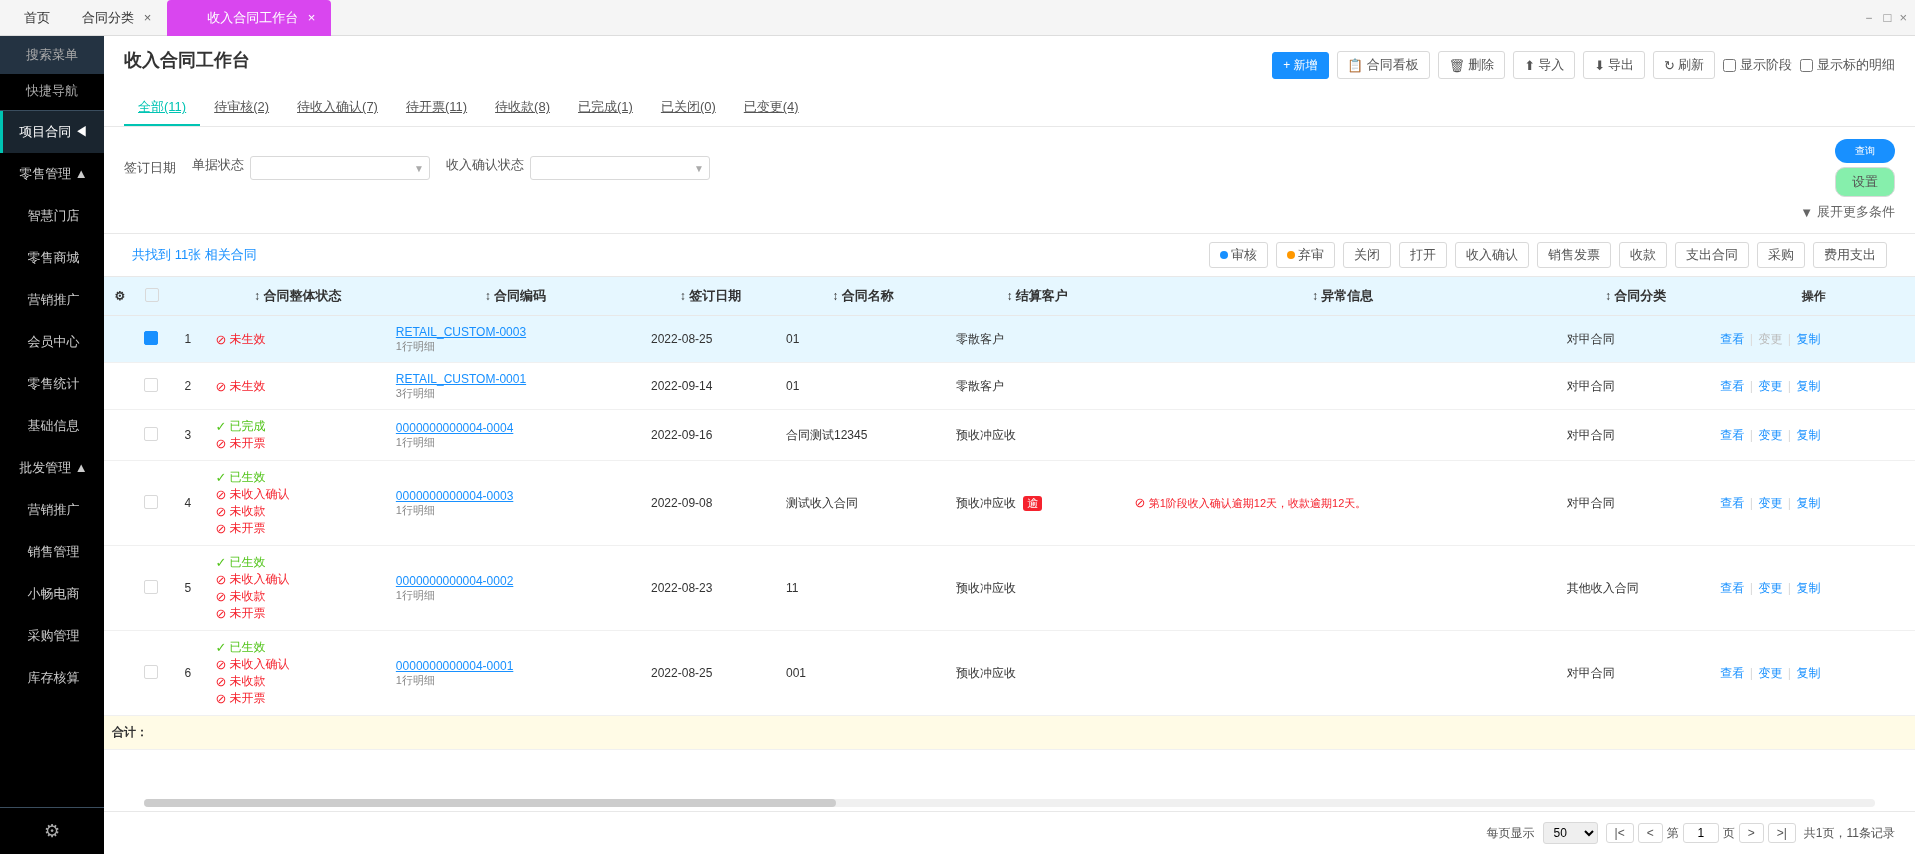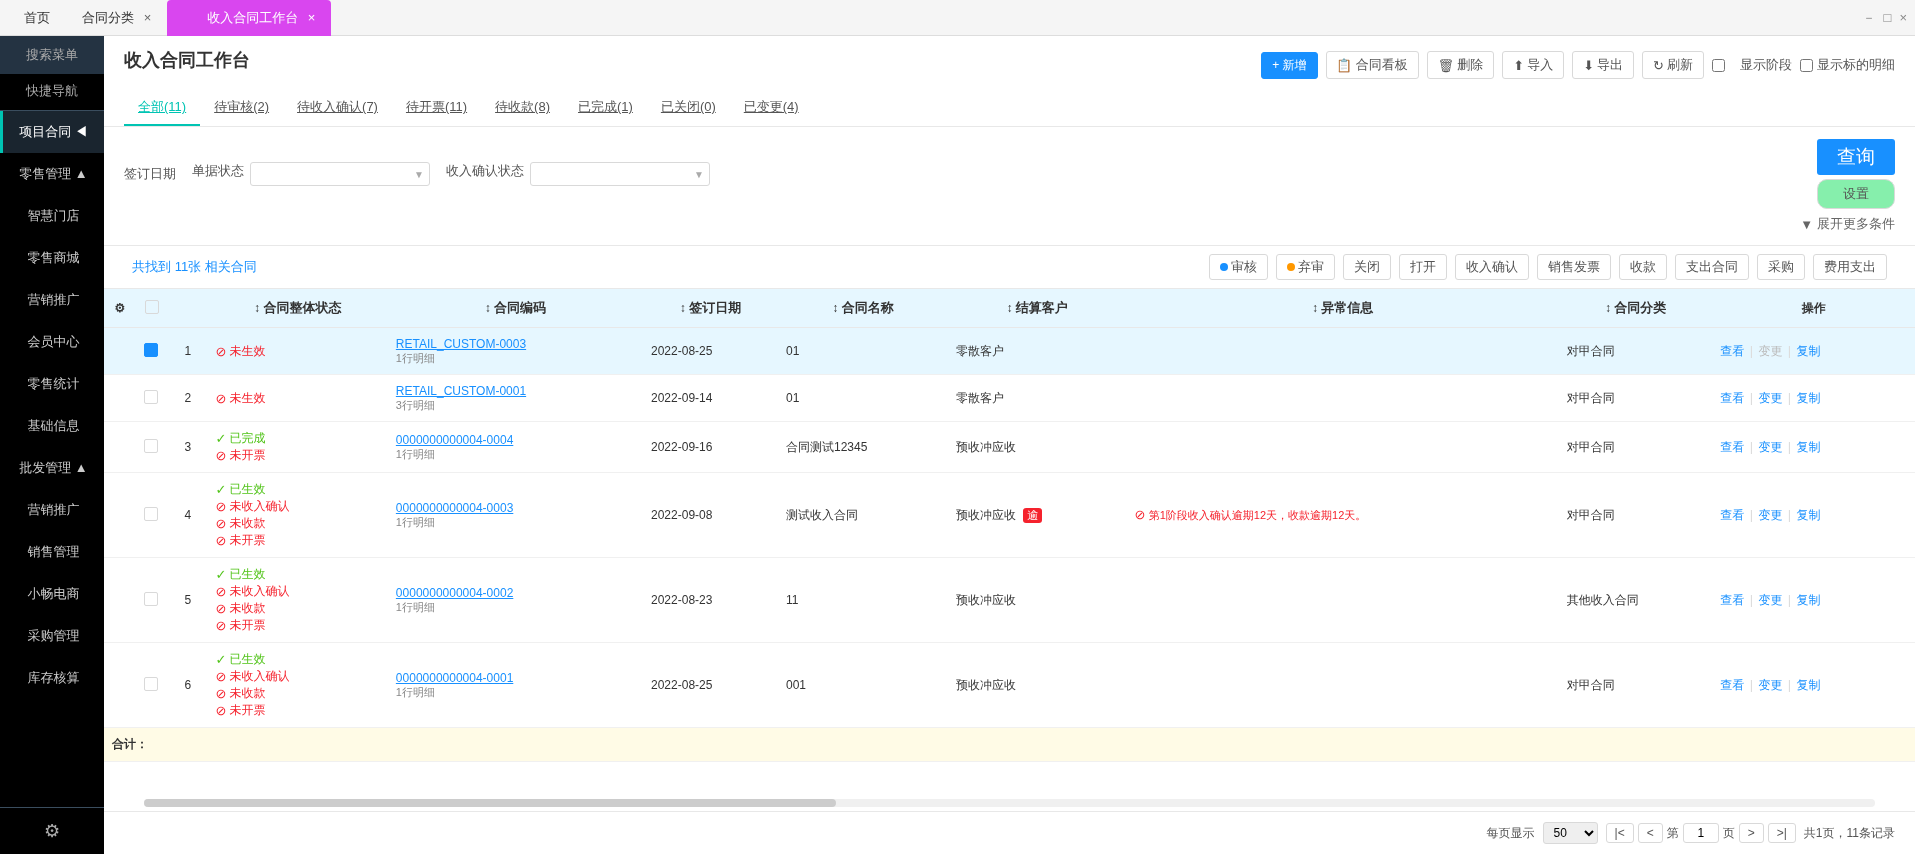--- a/index.html
+++ b/index.html
@@ -45,21 +45,21 @@
     .filter-label { color: #555; font-size: 13px; }
     .date-options { display: flex; gap: 6px; align-items: center; }
     .date-opt { padding: 2px 8px; cursor: pointer; color: #555; border-radius: 3px; font-size: 12px; }
     .date-opt.active { background: #00c4b3; color: #fff; border-radius: 3px; }
     .date-range { color: #888; font-size: 12px; margin-top: 2px; }
     .filter-select { display: flex; align-items: flex-start; gap: 6px; }
     .select-box { border: 1px solid #d9d9d9; border-radius: 3px; padding: 4px 24px 4px 8px; min-width: 180px; color: #555; background: #fff; position: relative; cursor: pointer; font-size: 12px; appearance: none; }
     .select-wrapper { position: relative; display: inline-block; }
     .select-wrapper::after { content: '▼'; position: absolute; right: 6px; top: 50%; transform: translateY(-50%); font-size: 10px; color: #aaa; pointer-events: none; }
     .expand-btn { display: flex; align-items: center; gap: 4px; color: #666; cursor: pointer; font-size: 12px; border: none; background: none; margin-left: auto; }
-    .query-btn { background: #1890ff; color: #fff; border: none; padding: 5px 20px; border-radius: 3px; cursor: pointer; font-size: 19px; }
+    .query-btn { background: #1890ff; color: #fff; border: none; padding: 5px 20px; border-radius: 12px; cursor: pointer; font-size: 10px; }
     .set-btn { background: #86efac; color: #555; border: 1px solid #d9d9d9; padding: 5px 16px; border-radius: 10px; cursor: pointer; font-size: 13px; }
     .filter-right { display: flex; flex-direction: column; gap: 4px; margin-left: auto; }
 
     
     .table-toolbar { background: #fff; padding: 8px 28px; border-bottom: 1px solid #e8e8e8; display: flex; align-items: center; justify-content: space-between; }
     .record-count { color: #555; font-size: 13px; }
     .record-count span { color: #1890ff; }
     .action-btns { display: flex; gap: 8px; flex-wrap: wrap; }
     .action-btn { display: flex; align-items: center; gap: 3px; padding: 3px 10px; border: 1px solid #d9d9d9; border-radius: 3px; background: #fff; cursor: pointer; color: #555; font-size: 12px; white-space: nowrap; }
     .action-btn .dot { width: 8px; height: 8px; border-radius: 50%; display: inline-block; }
@@ -172,21 +172,21 @@
             <span>导入</span>
           </button>
           <button class="header-btn">
             <span>⬇</span>
             <span>导出</span>
           </button>
           <button class="header-btn">
             <span>↻</span>
             <span>刷新</span>
           </button>
-          <label style="font-size:12px;color:#555;display:flex;align-items:center;gap:15px;">
+          <label style="font-size:12px;color:#555;display:flex;align-items:center;gap:4px;">
             <input type="checkbox" style="">
             <span>显示阶段</span>
           </label>
           <label style="font-size:12px;color:#555;display:flex;align-items:center;gap:4px;">
             <input type="checkbox" style="">
             <span>显示标的明细</span>
           </label>
         </div>
       </div>
 

